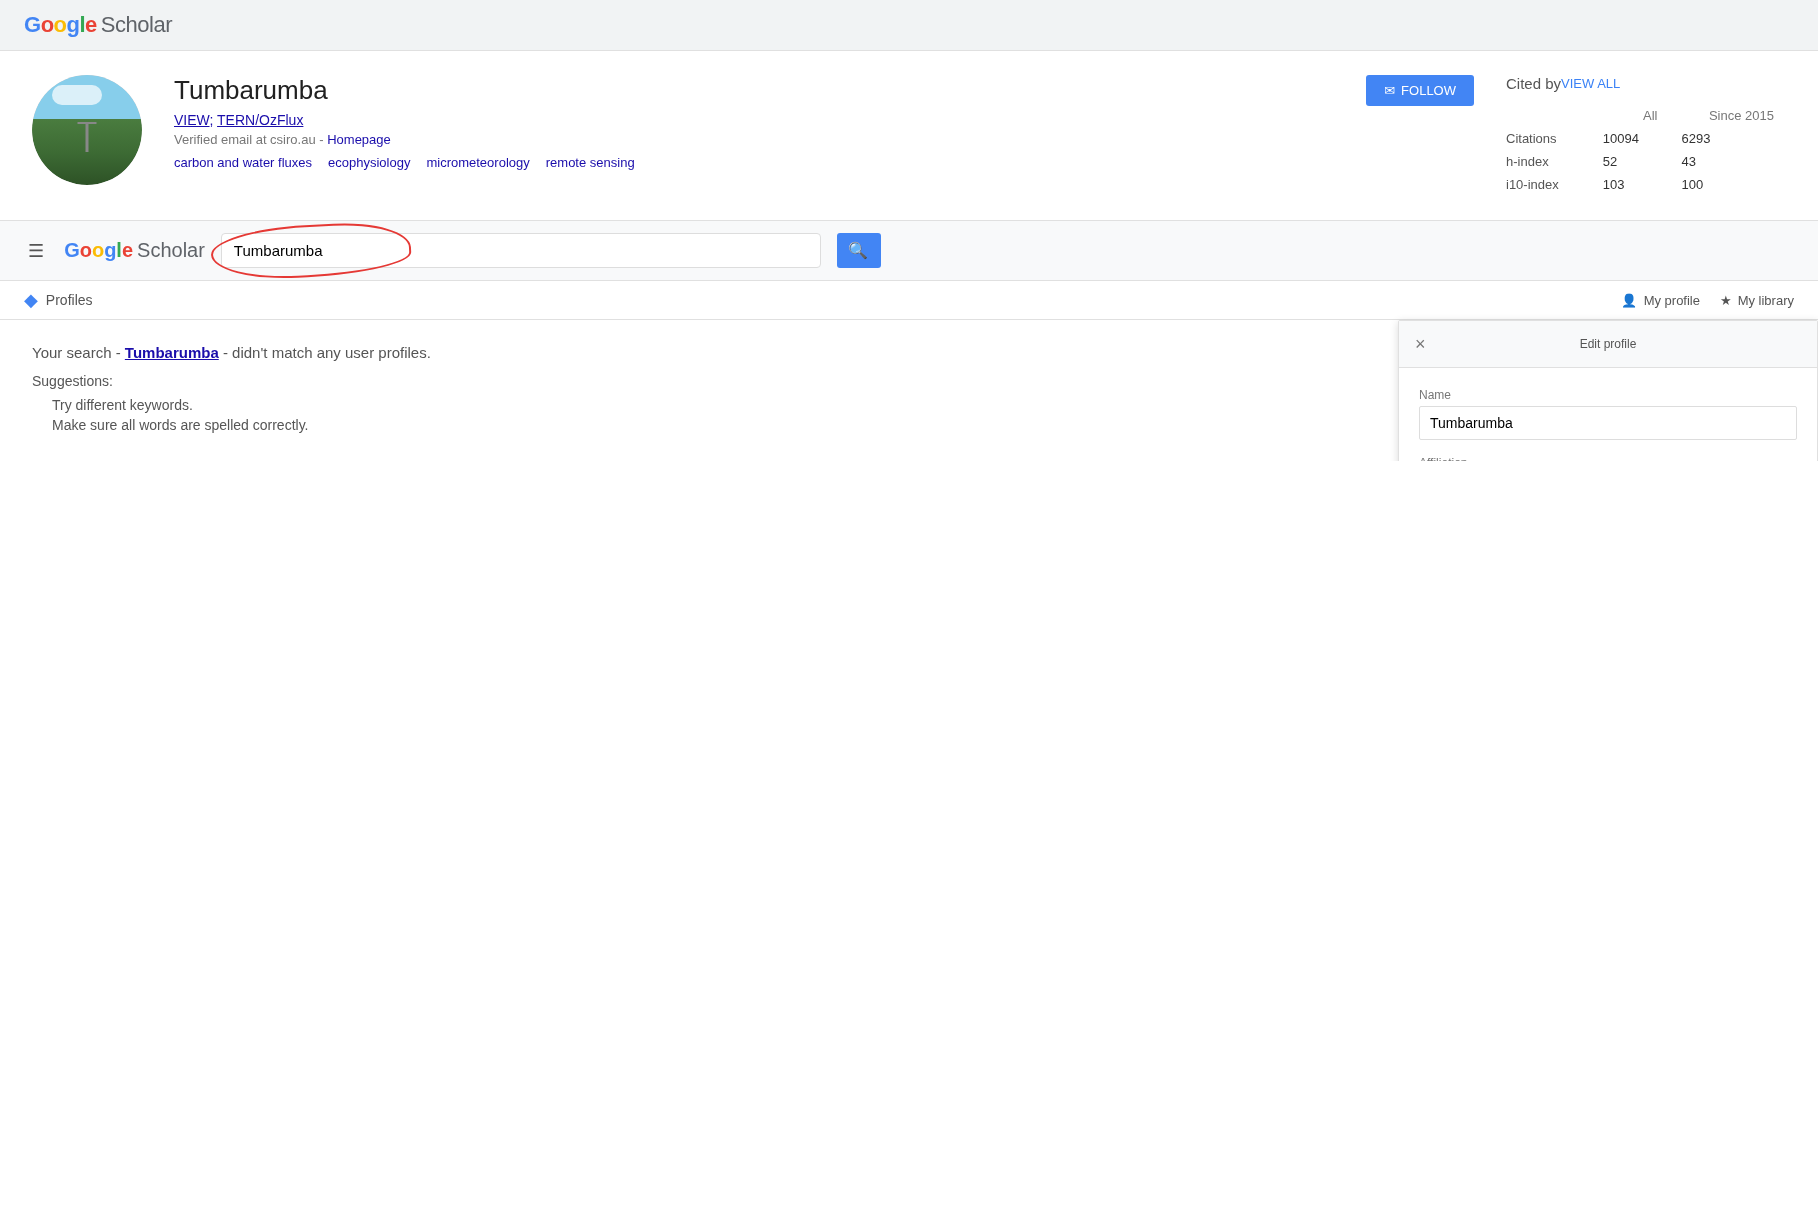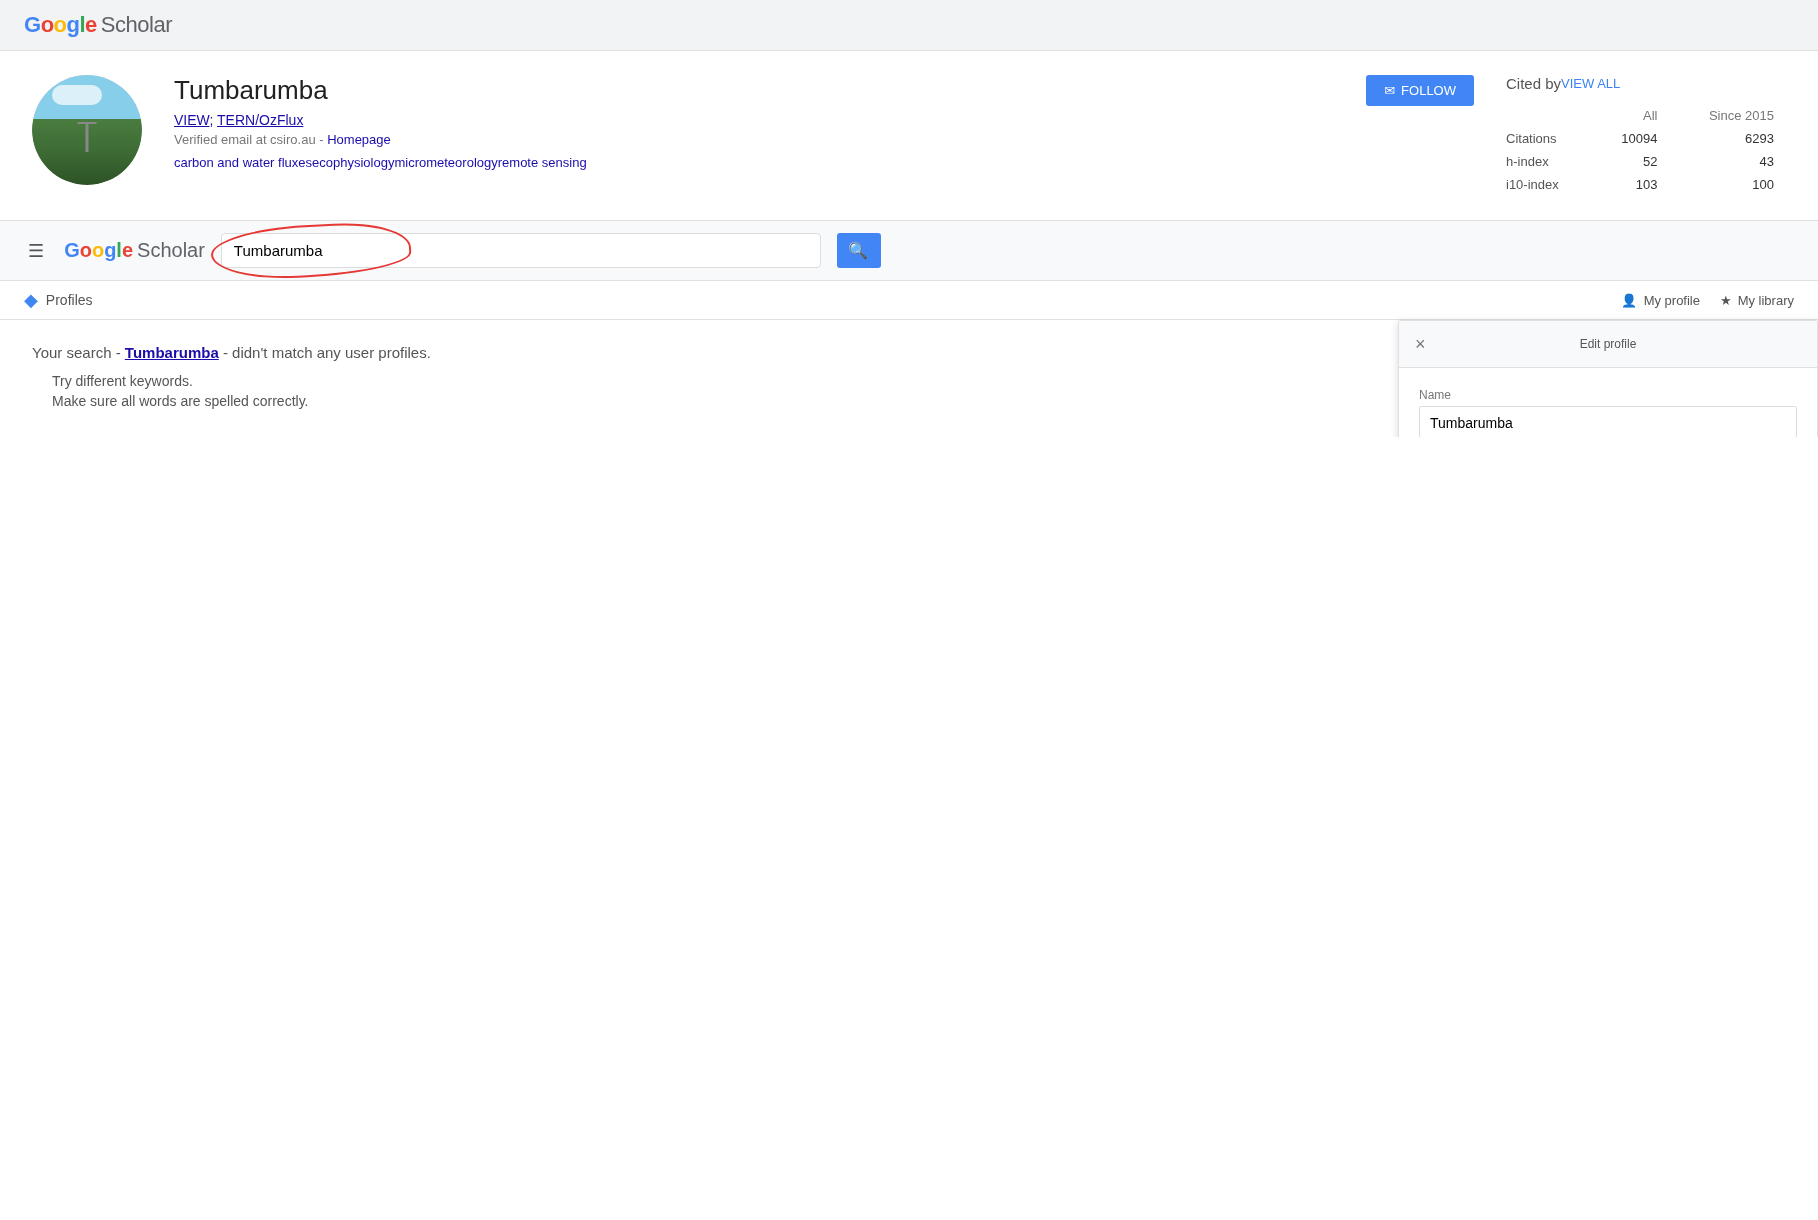--- a/index.html
+++ b/index.html
@@ -95,20 +95,21 @@
     }
     .profile-affiliation span { text-decoration: underline; cursor: pointer; }
     .profile-email {
       font-size: 13px;
       color: #777;
       margin-bottom: 8px;
     }
     .profile-email a { color: #1a0dab; text-decoration: none; }
     .profile-tags {
       display: flex;
+      gap: 16px;
       flex-wrap: wrap;
     }
     .profile-tag {
       color: #1a0dab;
       font-size: 13px;
       cursor: pointer;
       text-decoration: none;
     }
     .follow-btn {
       background: #4285f4;
@@ -149,21 +150,21 @@
     }
     .stats-table th {
       font-size: 13px;
       color: #777;
       text-align: right;
       padding: 4px 12px;
       font-weight: normal;
     }
     .stats-table td {
       font-size: 13px;
-      text-align: right;
+      text-align: left;
       padding: 4px 12px;
       color: #333;
     }
     .stats-table td:first-child {
       text-align: left;
       color: #555;
       padding-left: 0;
     }
 
     
@@ -501,20 +502,21 @@
   </div>
 </div>
 
 <div class="main-content">
   <div class="search-results">
     <p class="no-results-text">
       <span>Your search -</span>
       <strong>Tumbarumba</strong>
       <span>- didn't match any user profiles.</span>
     </p>
+    <p class="suggestions-title">Suggestions:</p>
     <ul class="suggestions-list">
       <li>Try different keywords.</li>
       <li>Make sure all words are spelled correctly.</li>
     </ul>
   </div>
 
   <div class="edit-profile-panel">
     <div class="top-blue-bar"></div>
     <div class="edit-profile-header">
       <button class="close-btn">×</button>

